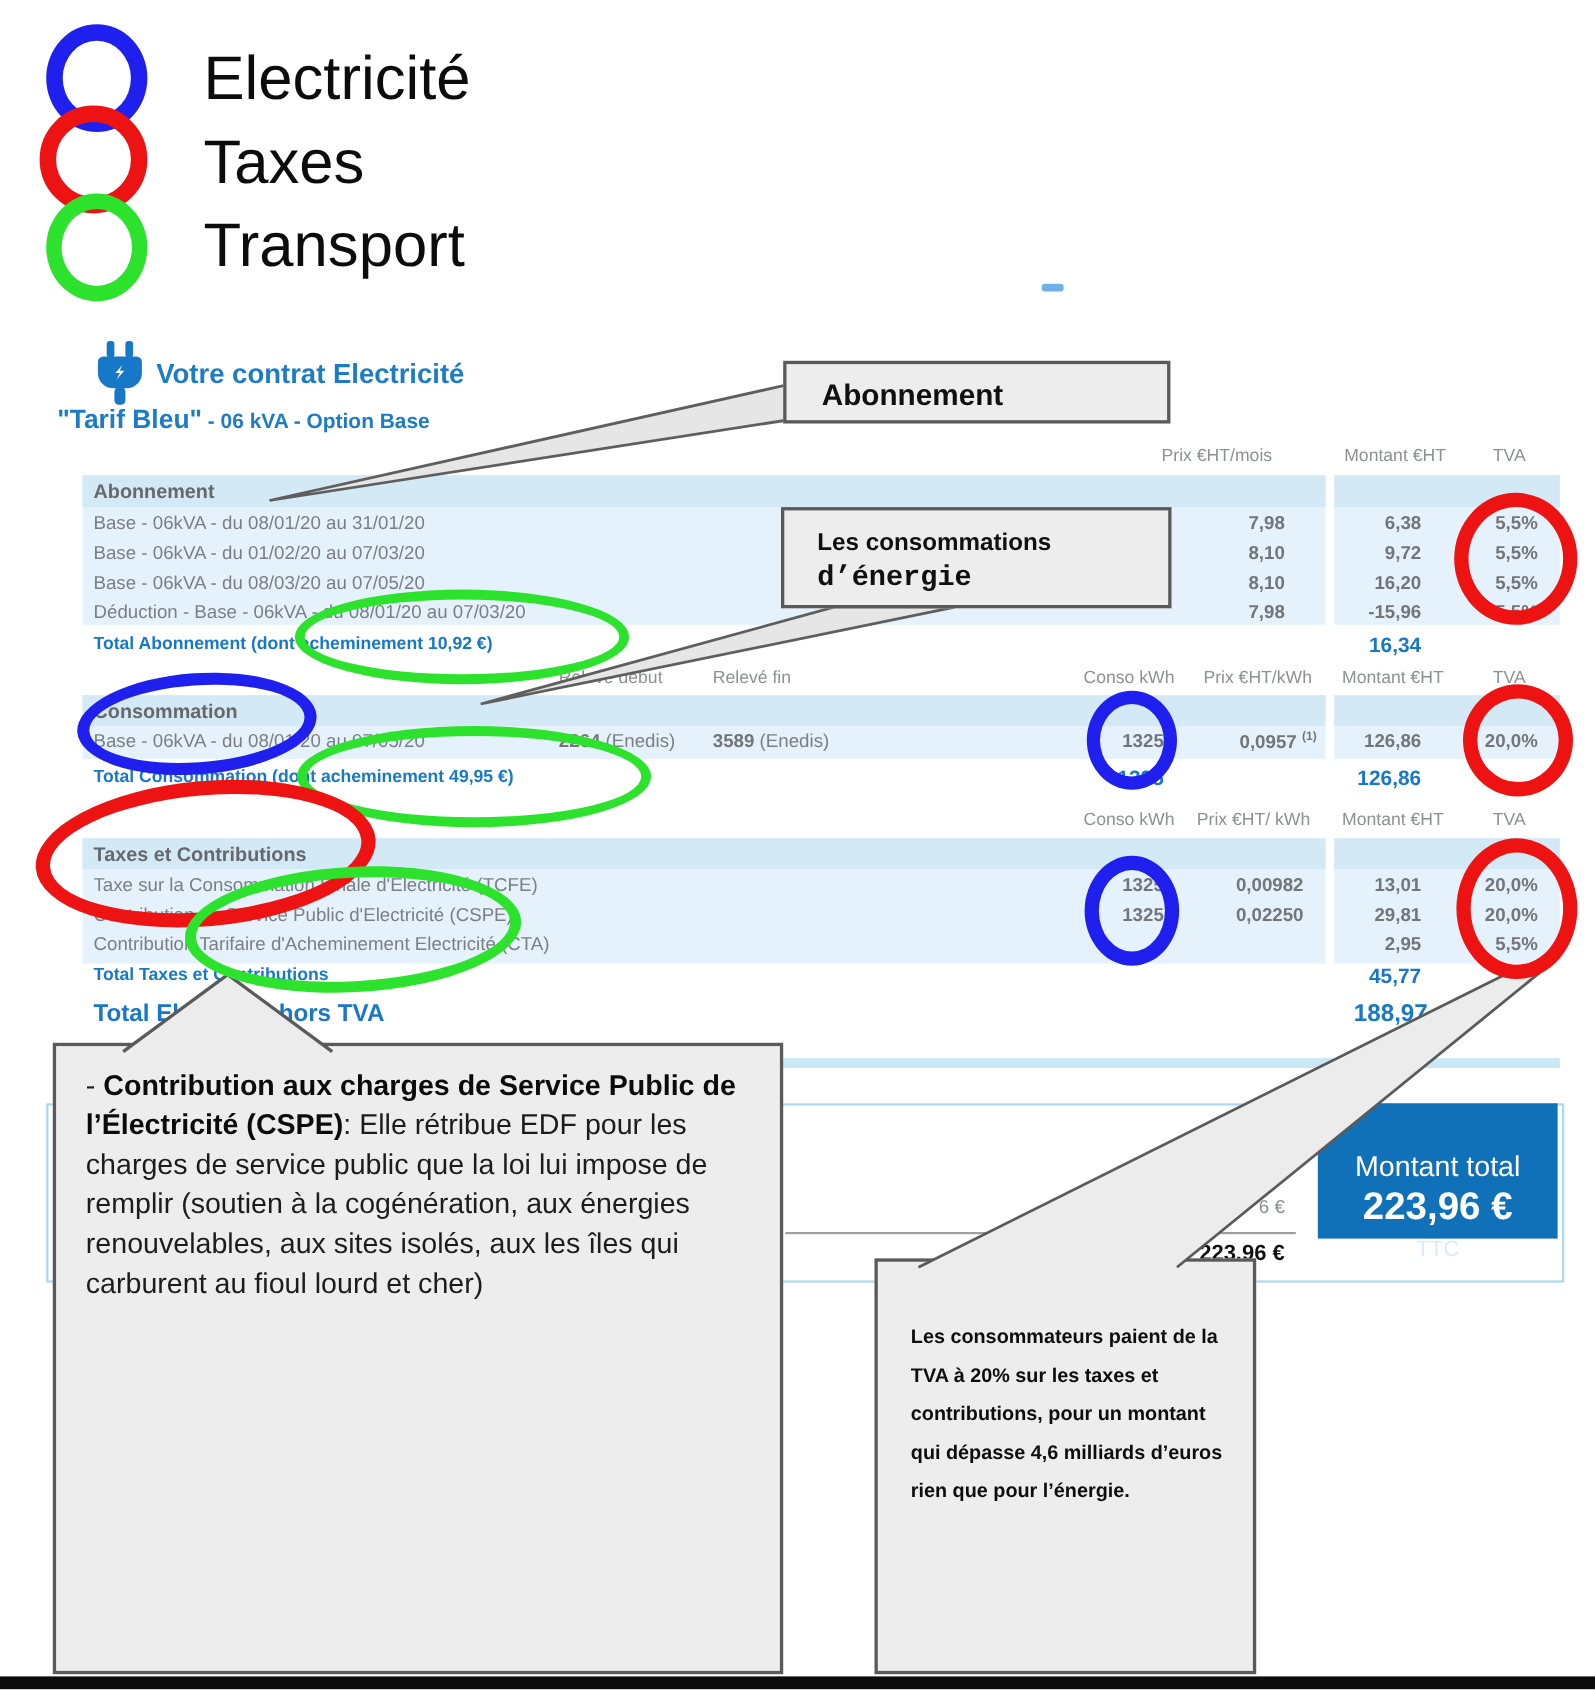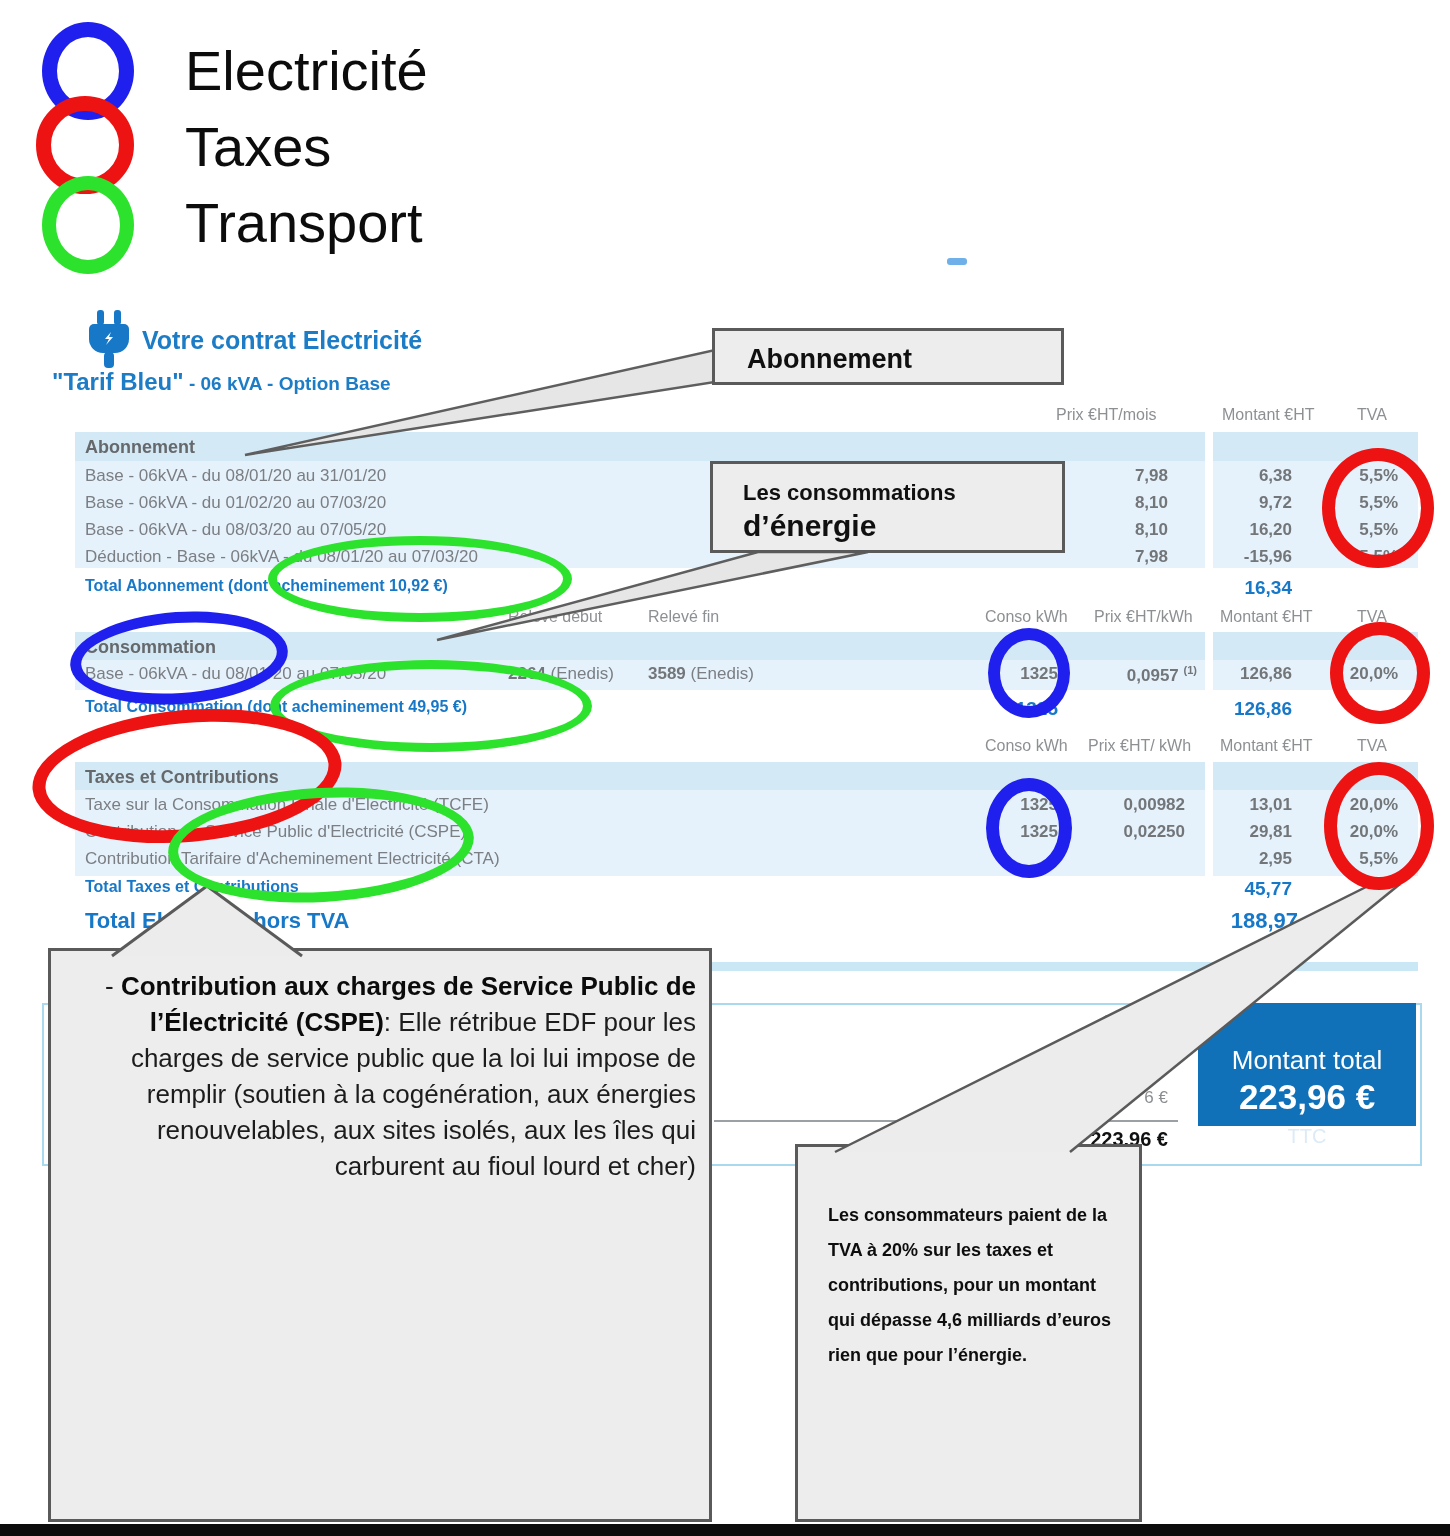--- a/index.html
+++ b/index.html
@@ -187,25 +187,25 @@
     <polygon points="715,350 715,382 245,455" fill="#e6e6e6" stroke="#5e5e5e" stroke-width="2.5"></polygon>
     <polygon points="758,552 868,552 437,640" fill="#e6e6e6" stroke="#5e5e5e" stroke-width="2.5"></polygon>
   </svg>
 
   <div class="callout" style="left:712px;top:328px;width:352px;height:57px;line-height:57px;padding-left:32px;box-sizing:border-box;">
     <span class="callout-title">Abonnement</span>
   </div>
 
   <div class="callout" style="left:710px;top:461px;width:355px;height:92px;padding:12px 0 0 30px;box-sizing:border-box;">
     <div class="callout-title" style="font-size:22px;line-height:33px;">Les consommations</div>
-    <div class="callout-title" style="font-size:30px;line-height:33px;">d’énergie</div>
+    <div class="callout-title" style="font-size:26px;line-height:33px;font-family:Liberation Mono, monospace;">d’énergie</div>
   </div>
 
   <div class="callout" style="left:48px;top:948px;width:664px;height:574px;box-sizing:border-box;"></div>
-  <div class="expl" style="left:78px;top:968px;width:618px;text-align:right;">
+  <div class="expl" style="left:78px;top:968px;width:618px;">
     <span>- </span><b>Contribution aux charges de Service Public de l’Électricité (CSPE)</b><span>: Elle rétribue EDF pour les charges de service public que la loi lui impose de remplir (soutien à la cogénération, aux énergies renouvelables, aux sites isolés, aux les îles qui carburent au fioul lourd et cher)</span>
   </div>
 
   <div class="callout" style="left:795px;top:1144px;width:347px;height:378px;box-sizing:border-box;"></div>
   <div class="expl" style="left:828px;top:1198px;width:292px;font-weight:bold;font-size:18px;line-height:35px;color:#0d0d0d;">Les consommateurs paient de la TVA à 20% sur les taxes et contributions, pour un montant qui dépasse 4,6 milliards d’euros rien que pour l’énergie.</div>
 
   <svg class="overlay" width="1450" height="1536" viewBox="0 0 1450 1536">
     <polygon points="207,886 112,956 302,956" fill="#ececec"></polygon>
     <line x1="207" y1="886" x2="112" y2="956" stroke="#5a5a5a" stroke-width="3"></line>
     <line x1="207" y1="886" x2="302" y2="956" stroke="#5a5a5a" stroke-width="3"></line>

